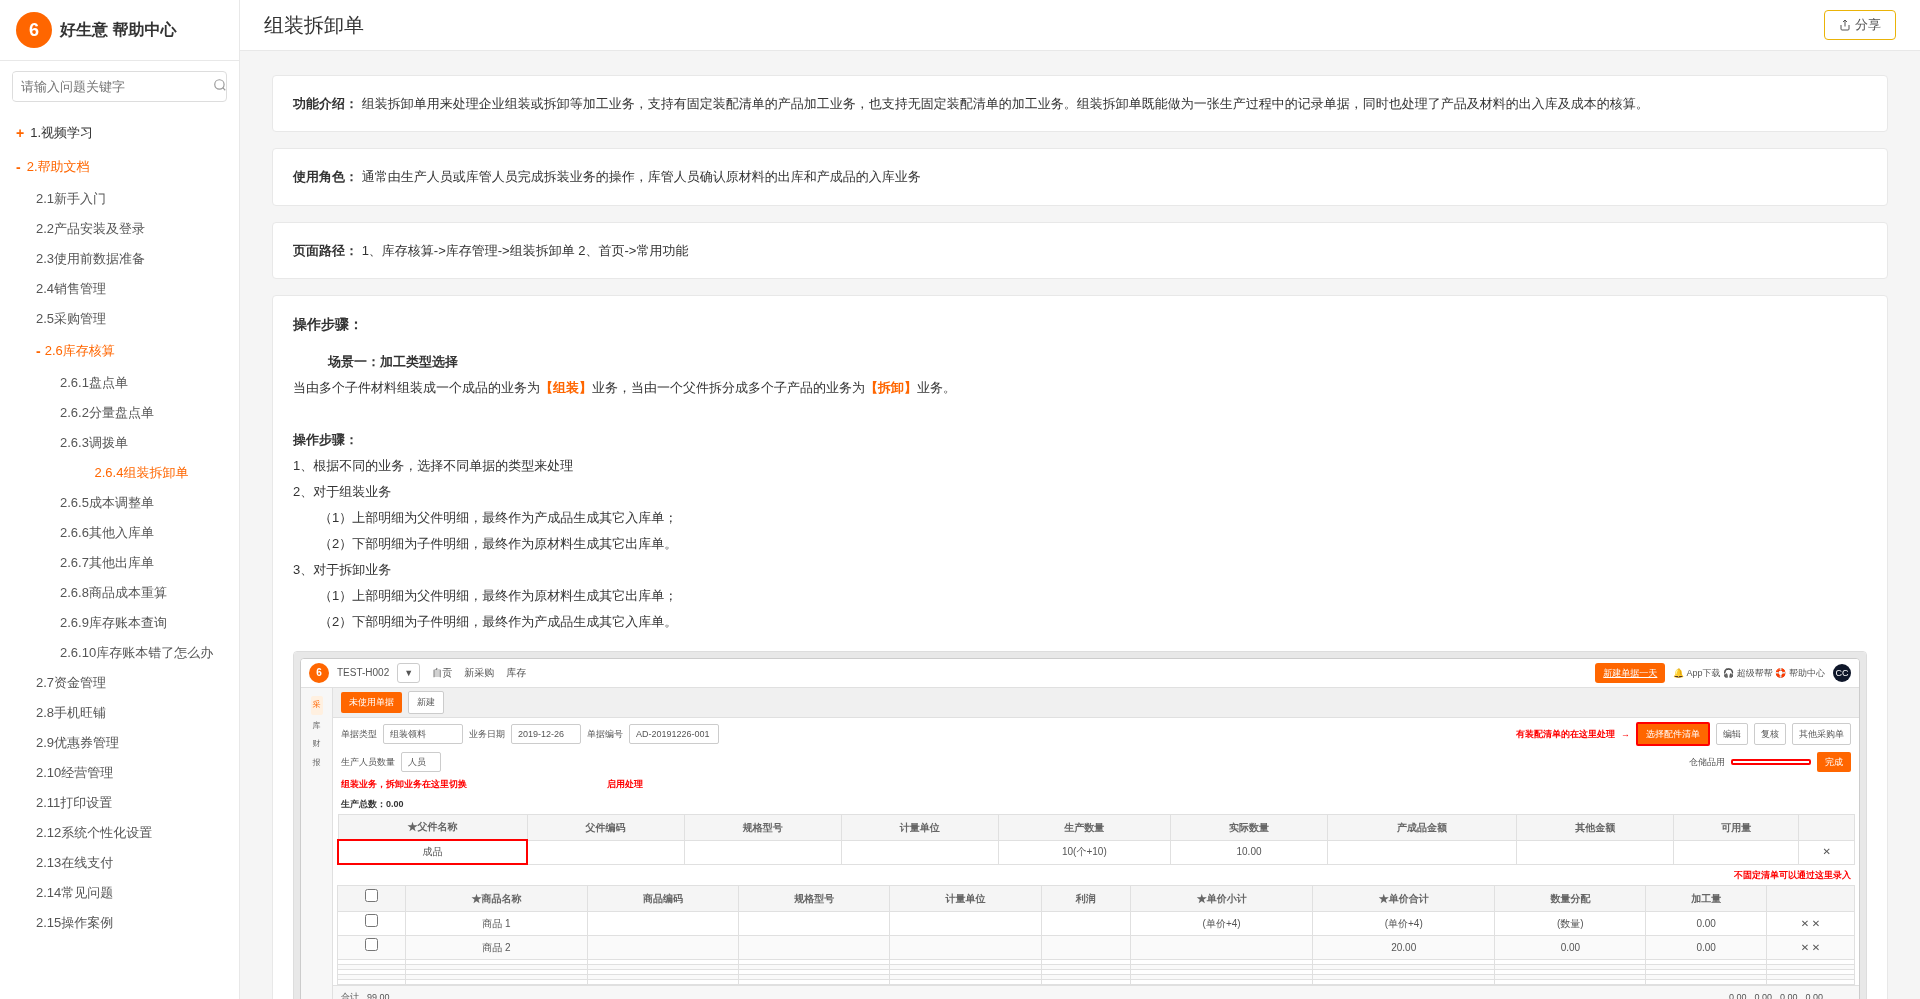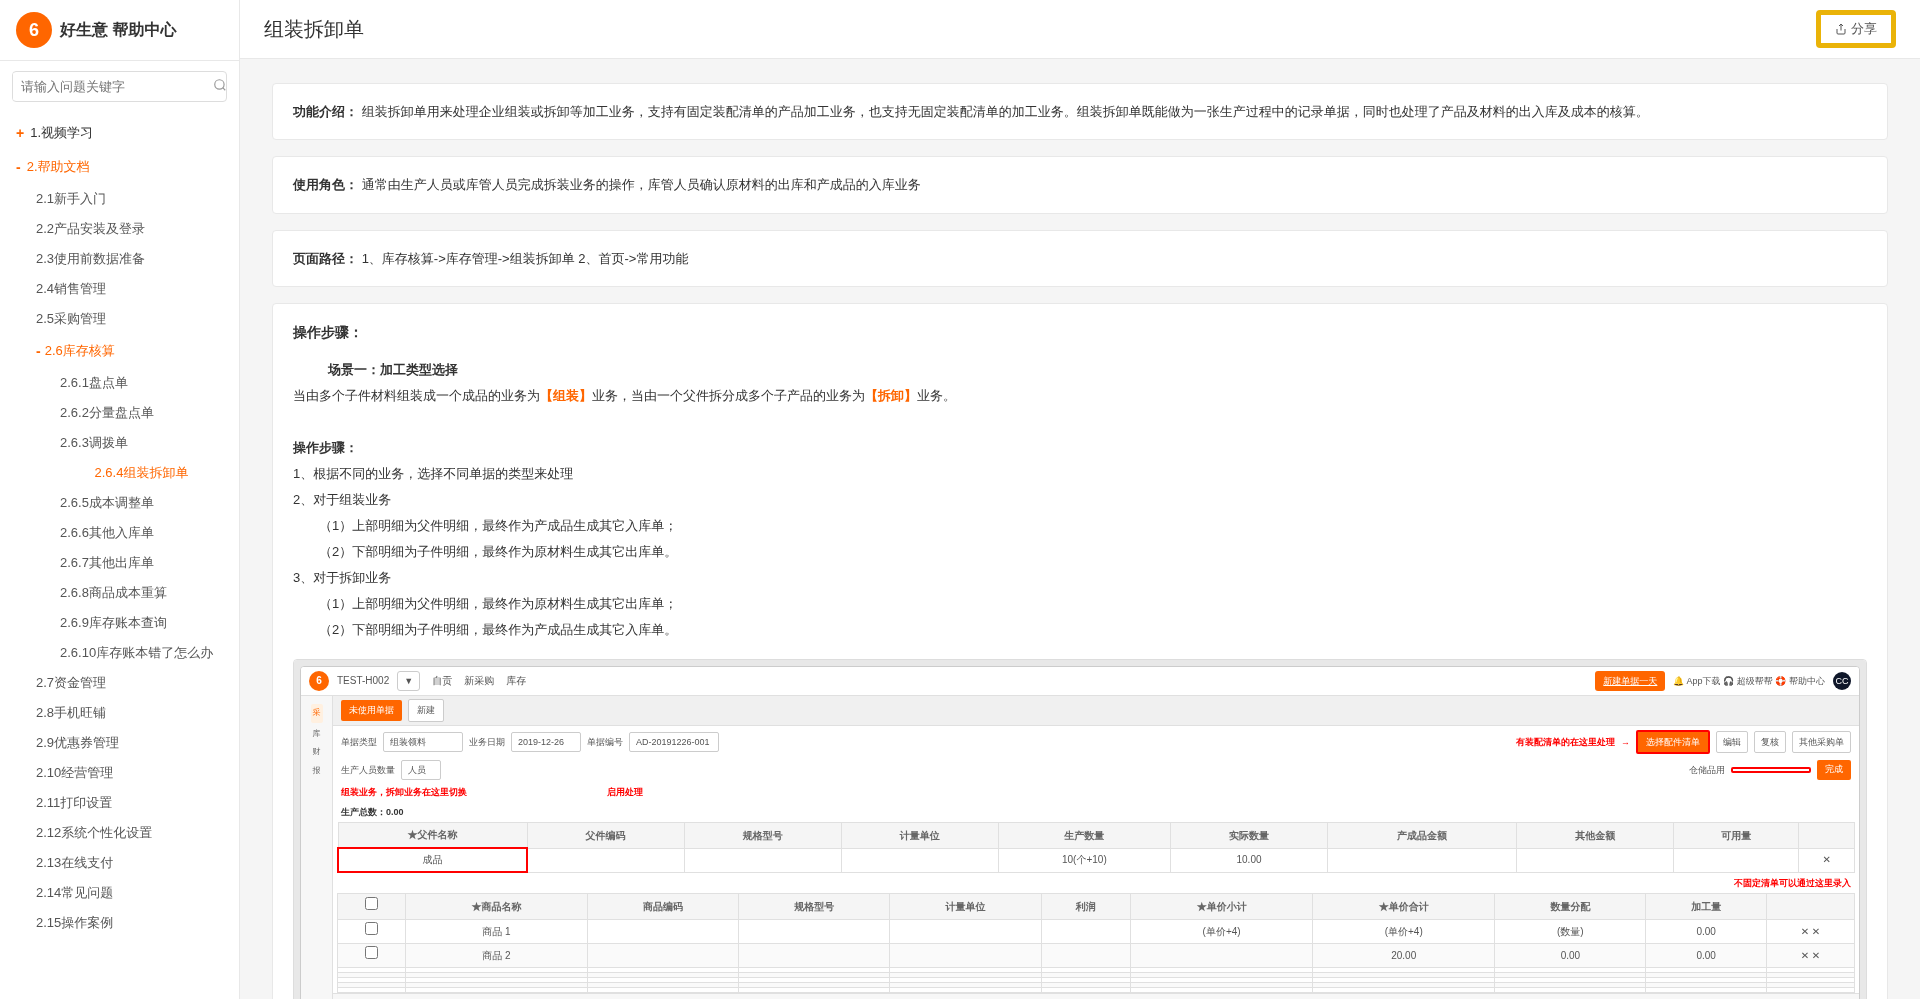--- a/index.html
+++ b/index.html
@@ -71,21 +71,21 @@
       overflow: hidden;
     }
     .top-bar {
       background: #fff;
       border-bottom: 1px solid #e8e8e8;
       padding: 10px 24px;
       display: flex; align-items: center; justify-content: space-between;
     }
     .page-title { font-size: 20px; font-weight: normal; color: #333; }
     .share-btn {
-      border: 5px solid #eab308; background: #fff; padding: 5px 14px;
+      border: 1px solid #eab308; background: #fff; padding: 5px 14px;
       border-radius: 4px; cursor: pointer; font-size: 13px; color: #555;
       display: flex; align-items: center; gap: 4px;
     }
 
     .content-area {
       flex: 1; overflow-y: auto; padding: 24px 32px; background: #f5f5f5;
     }
 
     .info-block {
       background: #fff; border: 1px solid #e8e8e8; border-radius: 4px;
@@ -300,21 +300,21 @@
                 </div>
 
                 <div style="padding:2px 8px;display:flex;align-items:center;gap:6px;font-size:9px;color:#555;position:relative;">
                   <span>生产人员数量</span>
                   <div style="border:1px solid #ccc;border-radius:2px;padding:1px 6px;font-size:9px;width:40px;background:#fff;">人员</div>
                   <span></span>
                   <div style="flex:1;"></div>
 
                   <span>仓储品用</span>
                   <div style="border:2px solid red;border-radius:2px;padding:1px 20px;font-size:9px;width:80px;background:#fff;"></div>
-                  <div style="background:#f60;color:#fff;border-radius:2px;padding:2px 8px;font-size:9px;font-family:Liberation Mono, monospace;">完成</div>
+                  <div style="background:#f60;color:#fff;border-radius:2px;padding:2px 8px;font-size:9px;">完成</div>
                 </div>
 
                 <div style="padding:2px 8px;display:flex;gap:40px;font-size:9px;">
                   <span style="color:red;font-weight:bold;">组装业务，拆卸业务在这里切换</span>
                   <span></span>
                   <span style="color:red;font-weight:bold;margin-left:60px;">启用处理</span>
                 </div>
 
                 <div style="padding:2px 8px;display:flex;align-items:center;gap:4px;font-size:9px;">
                   <span style="font-weight:bold;color:#333;">生产总数：0.00</span>

